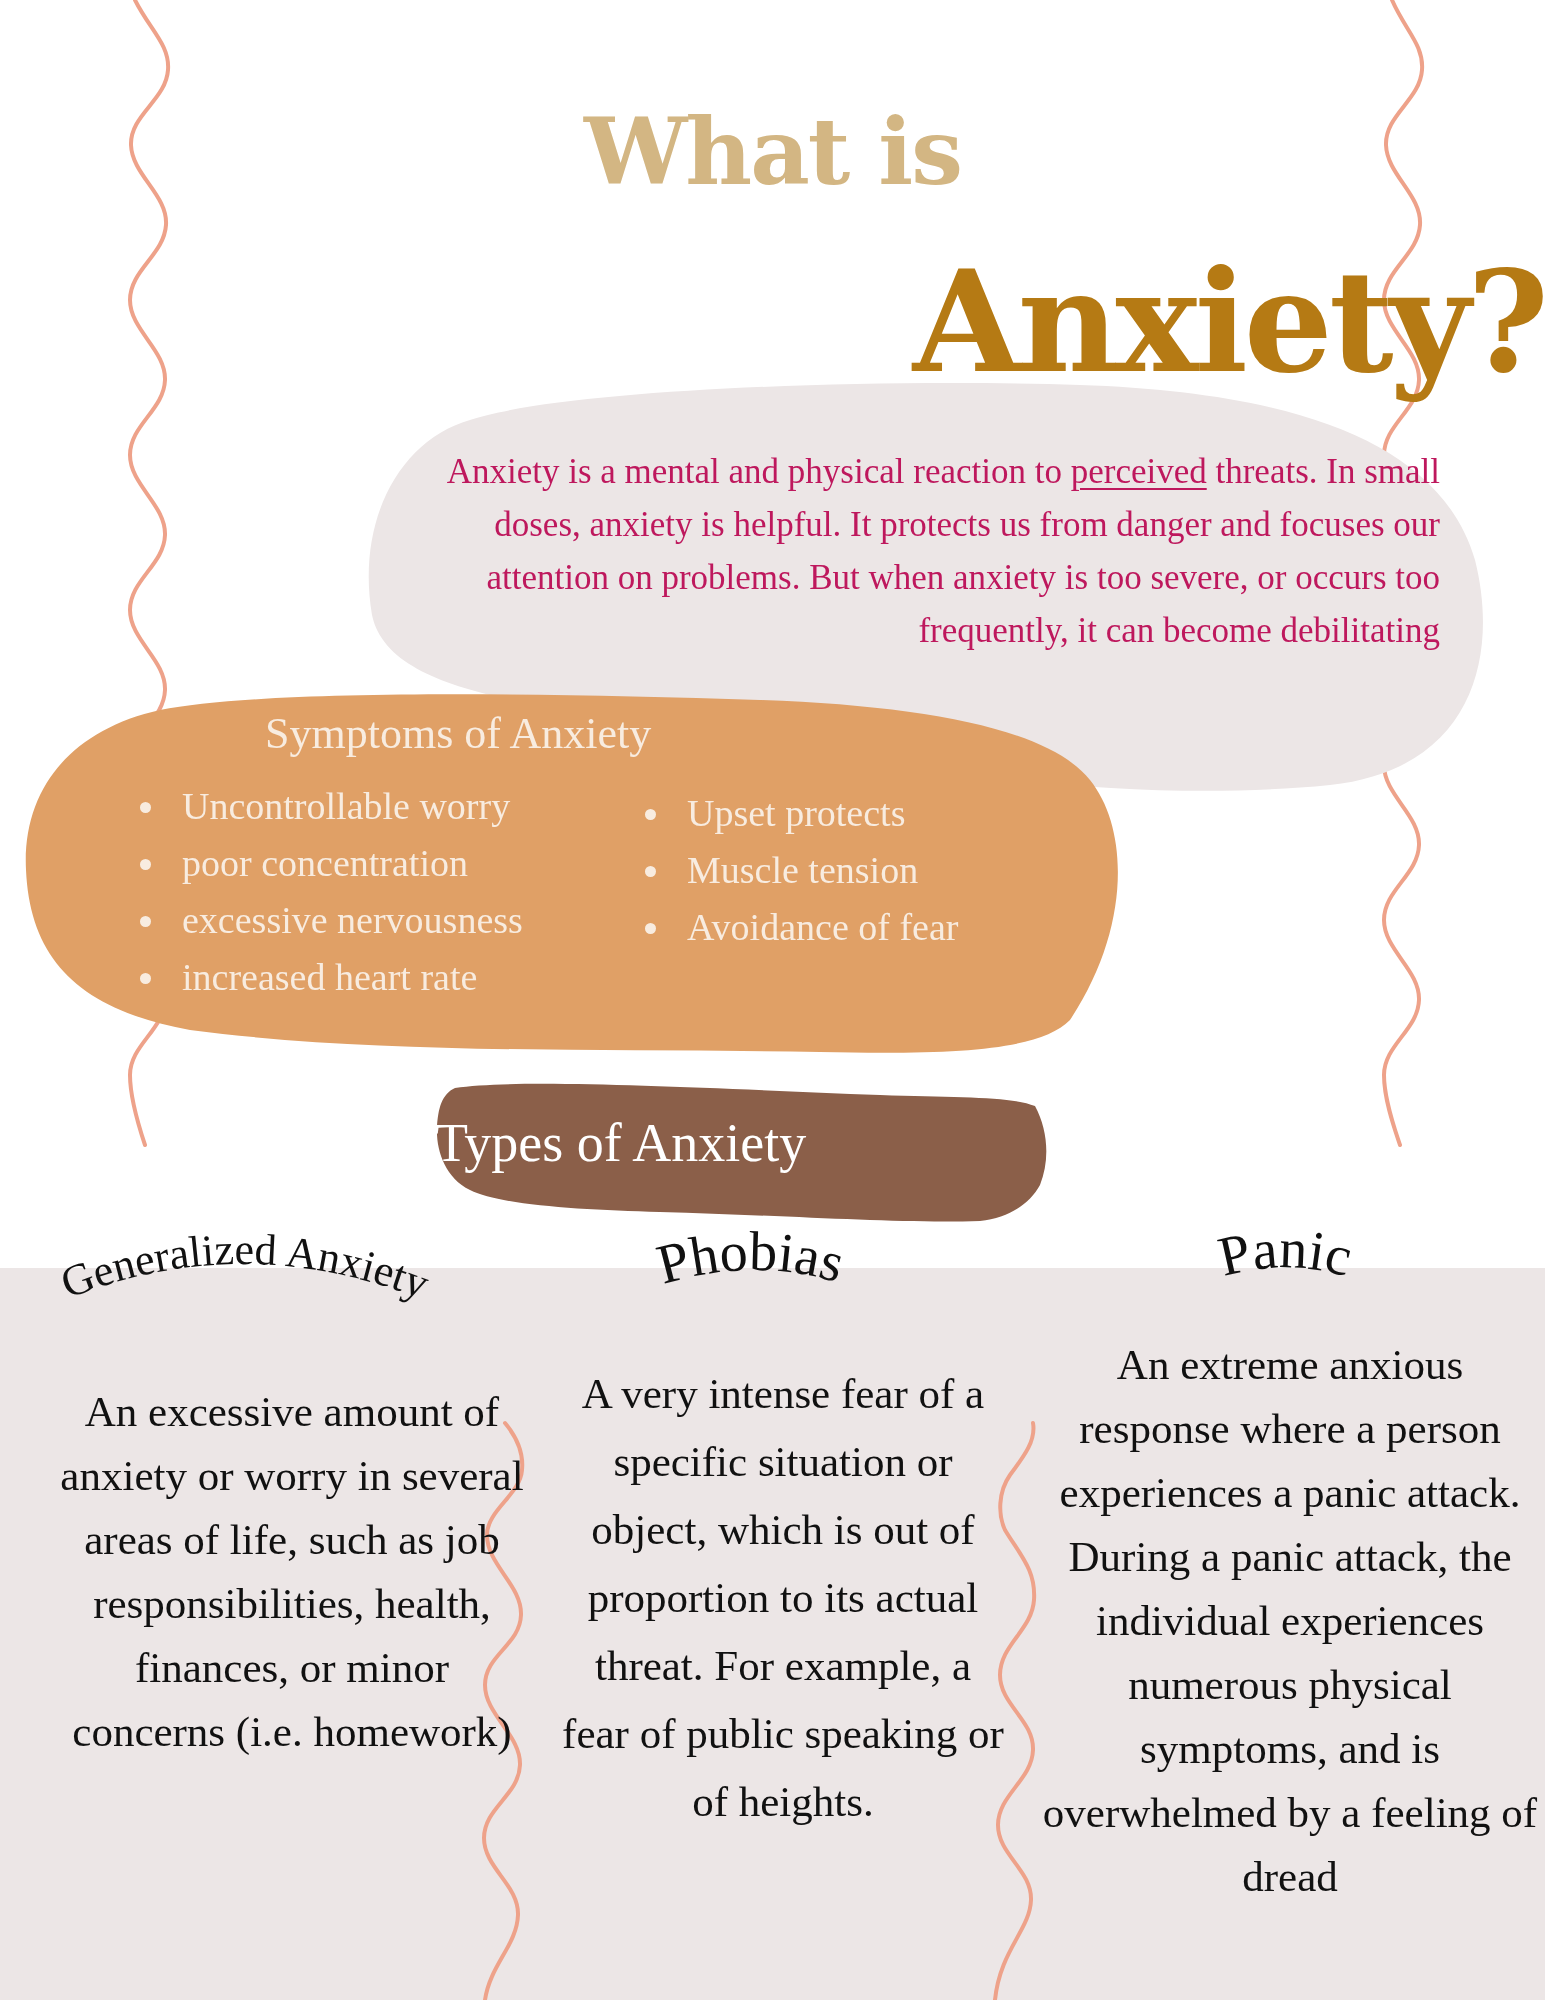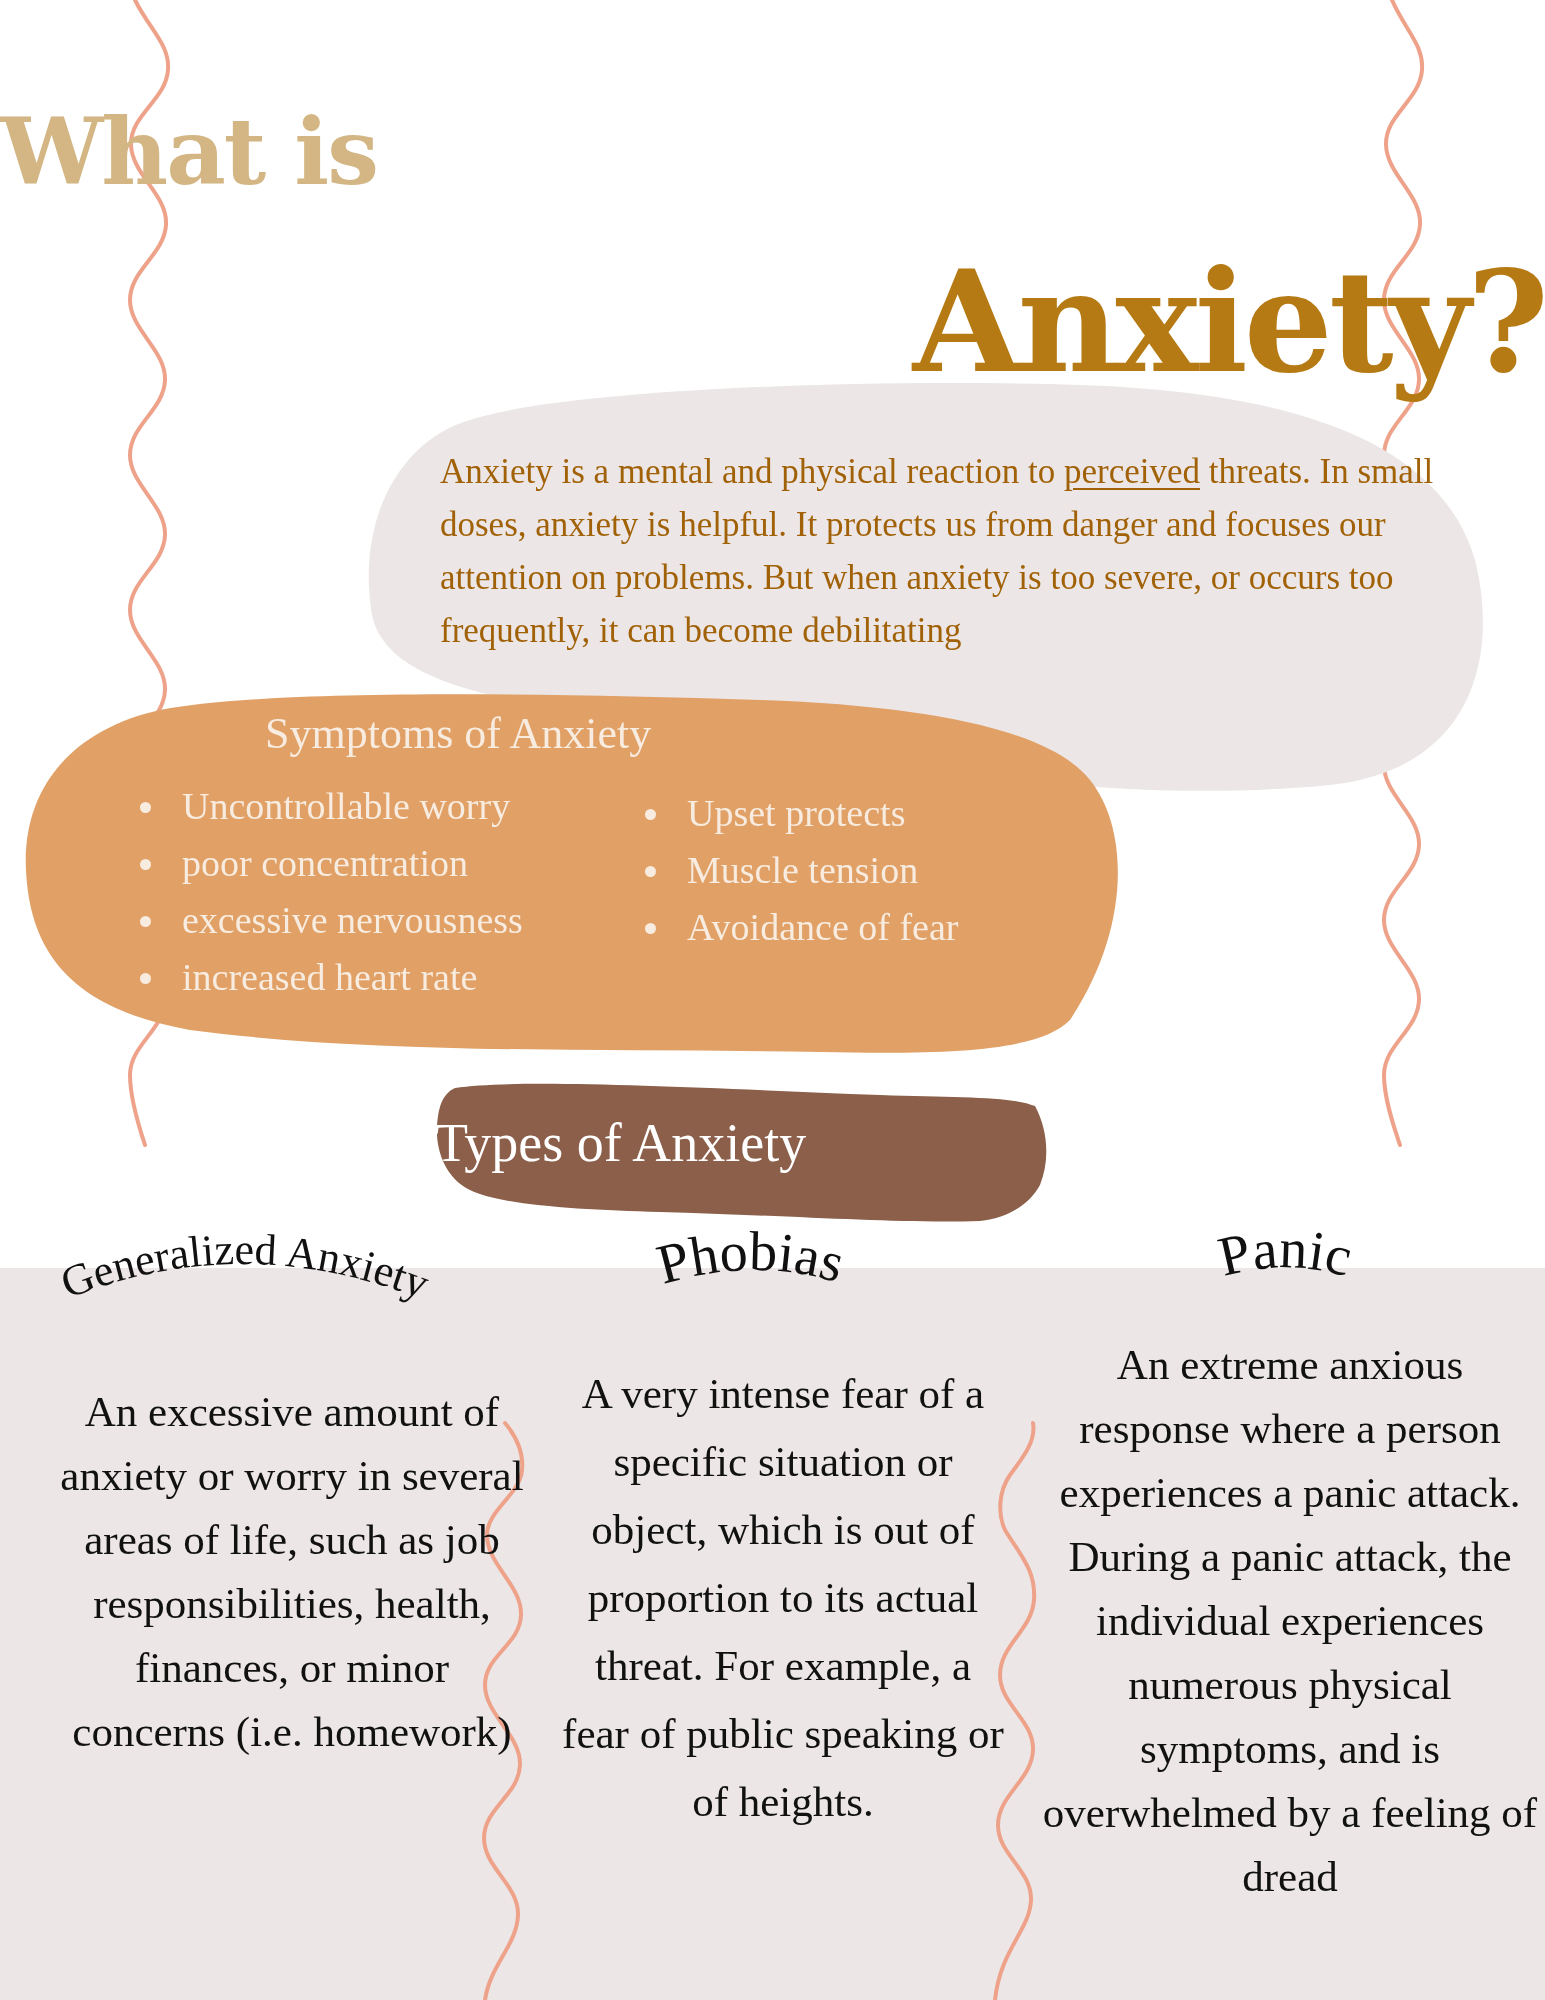--- a/index.html
+++ b/index.html
@@ -1,21 +1,21 @@
 <!DOCTYPE html>
 <html><head>
 <meta charset="utf-8">
 <style>
   html, body { margin:0; padding:0; }
   body { width:1545px; height:2000px; position:relative; overflow:hidden; background:#ffffff; font-family:"DejaVu Serif", serif; }
   .abs { position:absolute; }
   svg.layer { position:absolute; left:0; top:0; }
-  .title-what { left:0; width:1545px; top:98px; text-align:left; font-family:"DejaVu Serif", serif; font-weight:bold; font-size:92px; color:#d3b683; letter-spacing:-2px; }
+  .title-what { left:0; width:1545px; top:98px; text-align:center; font-family:"DejaVu Serif", serif; font-weight:bold; font-size:92px; color:#d3b683; letter-spacing:-2px; }
   .title-anx { left:0; width:1545px; top:240px; text-align:right; font-family:"DejaVu Serif", serif; font-weight:bold; font-size:140px; color:#b57a14; letter-spacing:-4px; padding-left:0px; }
-  .intro { left:440px; width:1000px; top:445px; text-align:left; font-family:"Liberation Serif", serif; font-size:35px; line-height:53px; color:#a16207; }
+  .intro { left:440px; width:1000px; top:445px; text-align:right; font-family:"Liberation Serif", serif; font-size:35px; line-height:53px; color:#be185d; }
   .intro u { text-decoration:underline; text-decoration-thickness:2px; text-underline-offset:5px; }
   .sym-title { left:265px; top:708px; font-family:"Liberation Serif", serif; font-size:44px; color:#f8ece0; }
   .sym-list { font-family:"Liberation Serif", serif; font-size:38px; color:#f8ece0; list-style:none; margin:0; padding:0; }
   .sym-list li { height:57px; line-height:57px; position:relative; padding-left:50px; white-space:nowrap; }
   .sym-list li::before { content:""; position:absolute; left:8px; top:24px; width:11px; height:11px; border-radius:50%; background:#f8ece0; }
   .sym-left { left:132px; top:778px; }
   .sym-right { left:637px; top:785px; }
   .types-label { left:435px; top:1112px; width:610px; font-family:"Liberation Serif", serif; font-size:54px; color:#ffffff; }
   .band { left:0; top:1268px; width:1545px; height:732px; background:#ece6e6; }
   .col-title { font-family:"Liberation Serif", serif; color:#111; }

